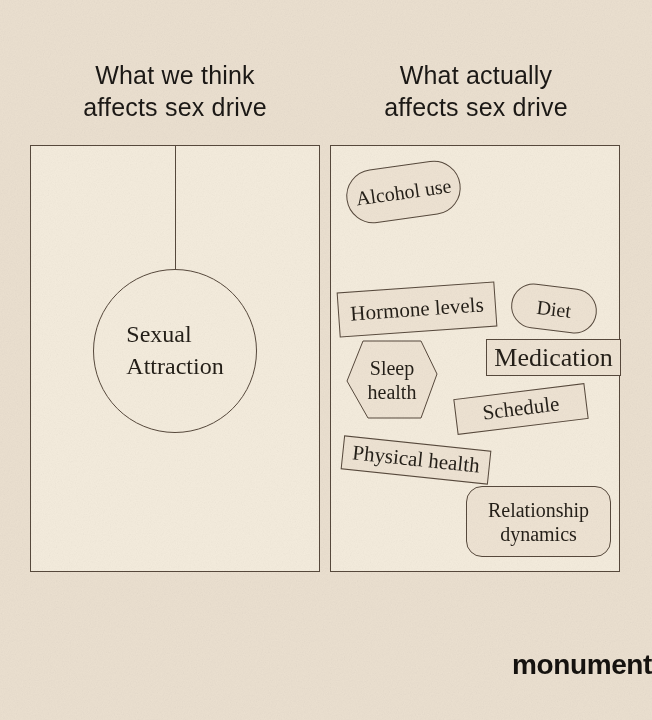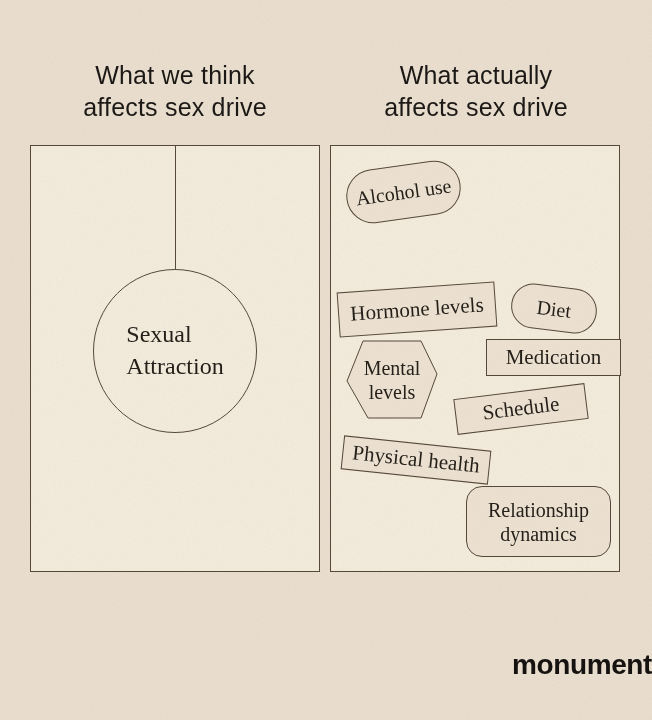--- a/index.html
+++ b/index.html
@@ -81,21 +81,21 @@
   .f-sleep{left:160px;top:28px;width:108px;height:42px;}
   .f-stress{left:82px;top:69px;width:138px;height:60px;font-size:22px;}
   .f-hormone{left:7px;top:141px;width:158px;height:45px;transform:rotate(-4deg);font-size:21px;}
   .f-diet{left:180px;top:140px;width:86px;height:45px;transform:rotate(7deg);}
   .f-mental{
     left:15px;top:194px;width:92px;height:80px;
     background:none;border:none;
   }
   .f-mental .hex-svg{position:absolute;left:0;top:0;}
   .f-mental .label{position:relative;white-space:normal;width:80px;}
-  .f-medication{left:155px;top:193px;width:135px;height:37px;font-size:21px;}
+  .f-medication{left:155px;top:193px;width:135px;height:37px;font-size:26px;}
   .f-physical{left:11px;top:297px;width:148px;height:34px;transform:rotate(6deg);font-size:21px;}
   .f-schedule{left:124px;top:245px;width:132px;height:36px;transform:rotate(-7deg);font-size:21px;}
   .f-exercise{left:15px;top:373px;width:130px;height:39px;}
   .f-relationship{left:135px;top:340px;width:145px;height:71px;padding:8px 8px;}
   .logo{
     position:absolute;
     left:0;top:649px;
     width:652px;
     text-align:right;
     font-size:28px;
@@ -126,21 +126,21 @@
 </div>
 
 <div class="panel panel-right">
   <div class="factor capsule f-alcohol">Alcohol use</div>
   <div class="factor f-hormone">Hormone levels</div>
   <div class="factor capsule f-diet">Diet</div>
   <div class="factor f-mental">
     <svg class="hex-svg" width="92" height="80" viewBox="0 0 92 80">
       <polygon points="1,41 17,1 75,1 91,34 75,78 22,78" fill="#eee3d3" stroke="#57493c" stroke-width="1"></polygon>
     </svg>
-    <span class="label">Mental levels</span>
+    <span class="label">Sleep health</span>
   </div>
   <div class="factor f-medication">Medication</div>
   <div class="factor f-physical">Physical health</div>
   <div class="factor f-schedule">Schedule</div>
   <div class="factor rrect-lg wrap f-relationship">Relationship dynamics</div>
 </div>
 
 <div class="logo">monument</div>
 
 <svg class="grain" width="652" height="720">

